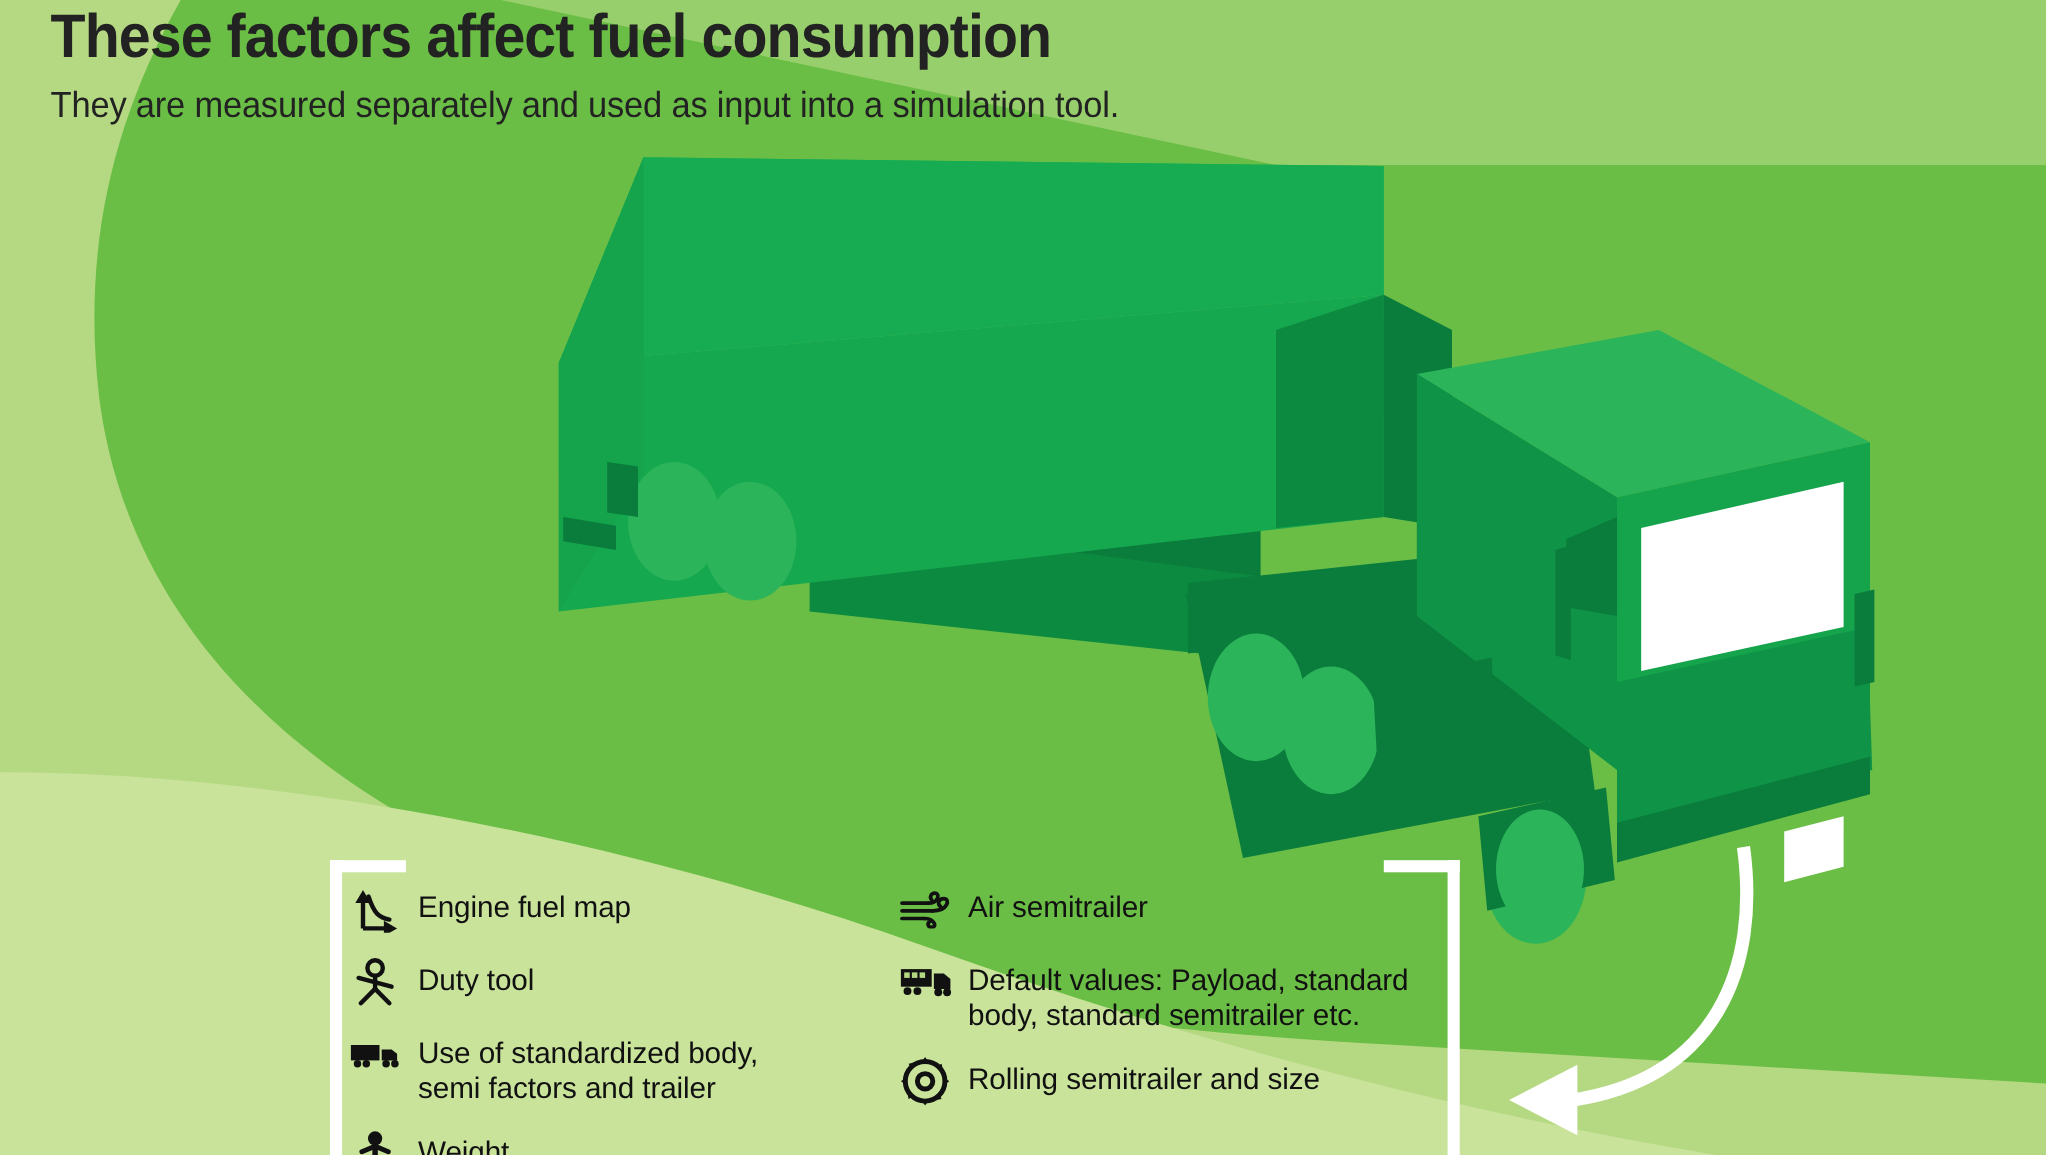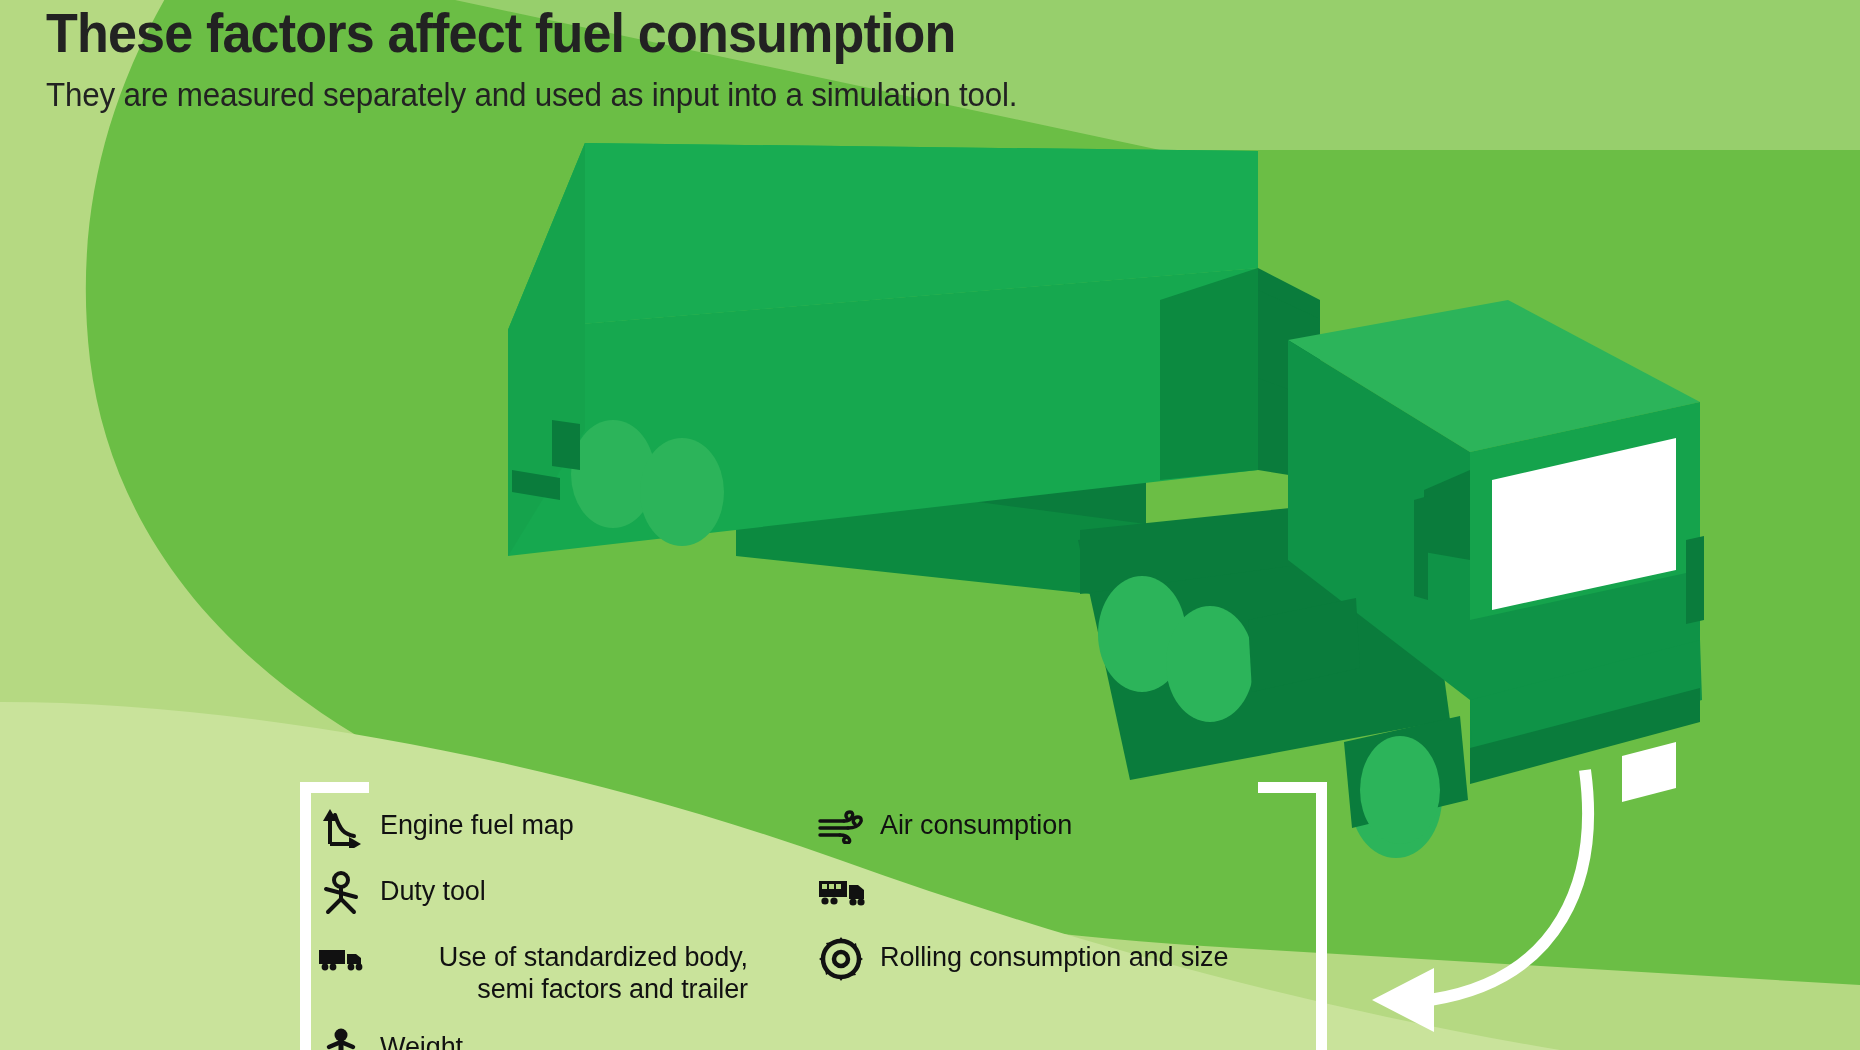--- a/index.html
+++ b/index.html
@@ -69,21 +69,20 @@
   }
 
   
   #legend-layer {
     position: absolute;
     left: 0;
     top: 0;
     width: 1531px;
     height: 1050px;
     z-index: 40;
-    text-align: right;
   }
   .legend-col {
     position: absolute;
   }
   #legend-col-left  { left: 318px; top: 805px; width: 430px; }
   #legend-col-right { left: 818px; top: 805px; width: 480px; }
 
   .legend-item {
     display: flex;
     align-items: flex-start;
@@ -298,60 +297,61 @@
             <path d="M 2,18 L 30,18" stroke="#111" stroke-width="3.4" stroke-linecap="round"></path>
             <path d="M 2,25 L 22,25" stroke="#111" stroke-width="3.4" stroke-linecap="round"></path>
 
             <path d="M 26,11 C 35,11 37,2 32,2 C 28,2 27,6 29,8" stroke="#111" stroke-width="3.4" fill="none" stroke-linecap="round"></path>
 
             <path d="M 30,18 C 44,18 46,7 40,7 C 35,7 34,12 37,14" stroke="#111" stroke-width="3.4" fill="none" stroke-linecap="round"></path>
 
             <path d="M 22,25 C 32,25 34,33 29,33 C 25,33 25,29 27,28" stroke="#111" stroke-width="3.4" fill="none" stroke-linecap="round"></path>
           </svg>
         </span>
-        <span class="legend-label">Air consumption</span>
+        <span class="legend-label">Air semitrailer</span>
       </div>
 
       <div class="legend-item">
         <span class="legend-icon">
           <svg width="50" height="32" viewBox="0 0 50 32">
 
             <rect x="1" y="4" width="28" height="16" fill="#111"></rect>
 
             <rect x="4" y="7" width="5" height="5" fill="#B5D982"></rect>
             <rect x="11" y="7" width="5" height="5" fill="#B5D982"></rect>
             <rect x="18" y="7" width="5" height="5" fill="#B5D982"></rect>
 
             <path d="M 31,8 L 40,8 L 46,13 L 46,22 L 31,22 Z" fill="#111"></path>
 
             <circle cx="7" cy="24" r="3.6" fill="#111"></circle>
             <circle cx="16" cy="24" r="3.6" fill="#111"></circle>
             <circle cx="35" cy="25" r="3.6" fill="#111"></circle>
             <circle cx="43" cy="25" r="3.6" fill="#111"></circle>
           </svg>
         </span>
+        <span class="legend-label">Default values: Payload, standard body, standard semitrailer etc.</span>
       </div>
 
       <div class="legend-item">
         <span class="legend-icon">
           <svg width="46" height="46" viewBox="0 0 46 46">
 
             <g fill="#111">
               <path d="M23,1 l3.2,4.6 -6.4,0 Z"></path>
               <path d="M38,7 l1.1,5.5 -5.6,-3.1 Z"></path>
               <path d="M45,23 l-4.6,3.2 0,-6.4 Z"></path>
               <path d="M38,39 l-5.5,1.1 3.1,-5.6 Z"></path>
               <path d="M23,45 l-3.2,-4.6 6.4,0 Z"></path>
               <path d="M8,39 l-1.1,-5.5 5.6,3.1 Z"></path>
               <path d="M1,23 l4.6,-3.2 0,6.4 Z"></path>
               <path d="M8,7 l5.5,-1.1 -3.1,5.6 Z"></path>
             </g>
             <circle cx="23" cy="23" r="18" fill="none" stroke="#111" stroke-width="4.5"></circle>
             <circle cx="23" cy="23" r="7" fill="none" stroke="#111" stroke-width="4.5"></circle>
           </svg>
         </span>
-        <span class="legend-label">Rolling consumption and size</span>
+        <span class="legend-label">Rolling semitrailer and size</span>
       </div>
 
     </div>
   </div>
 
 </div>
 
 </body></html>

